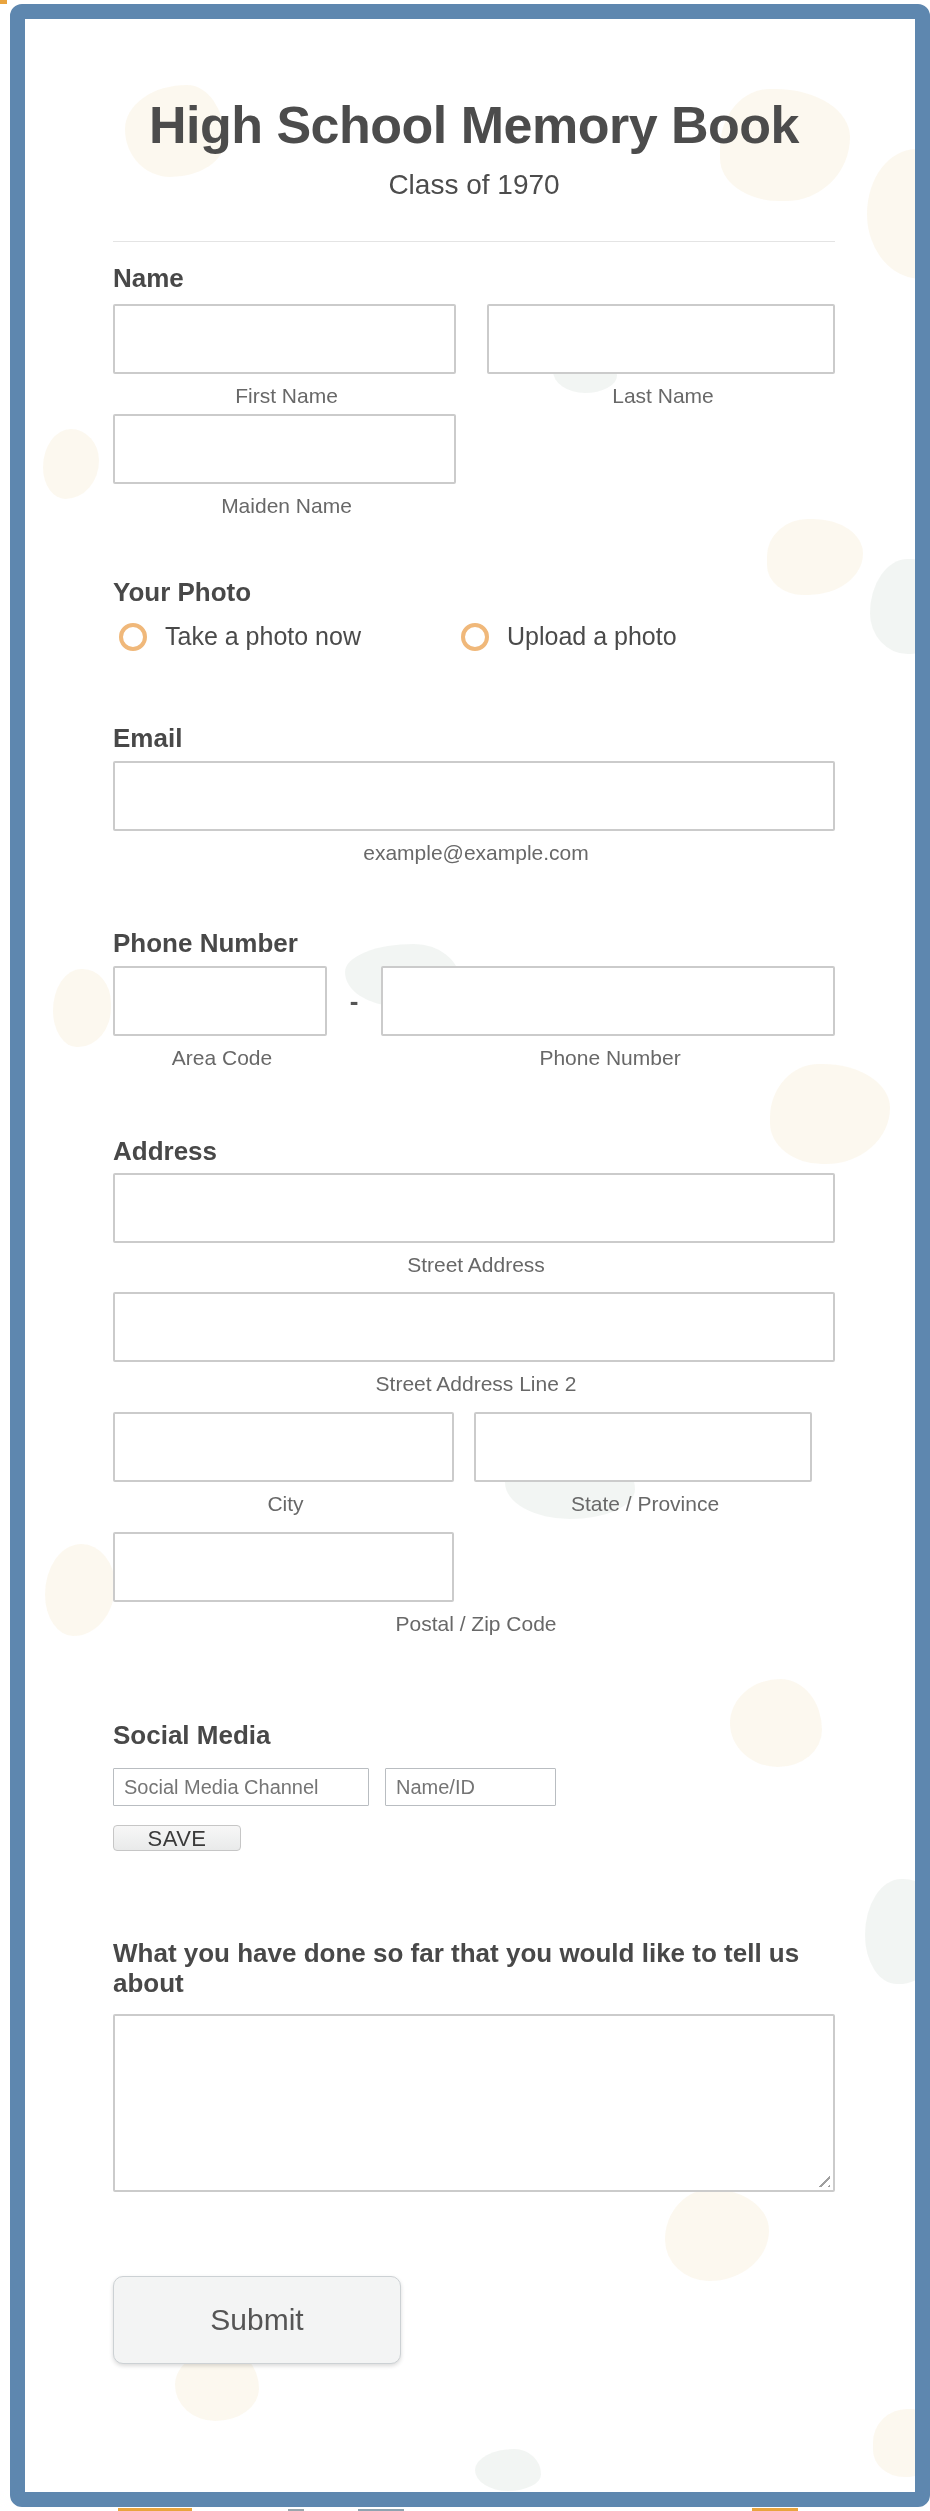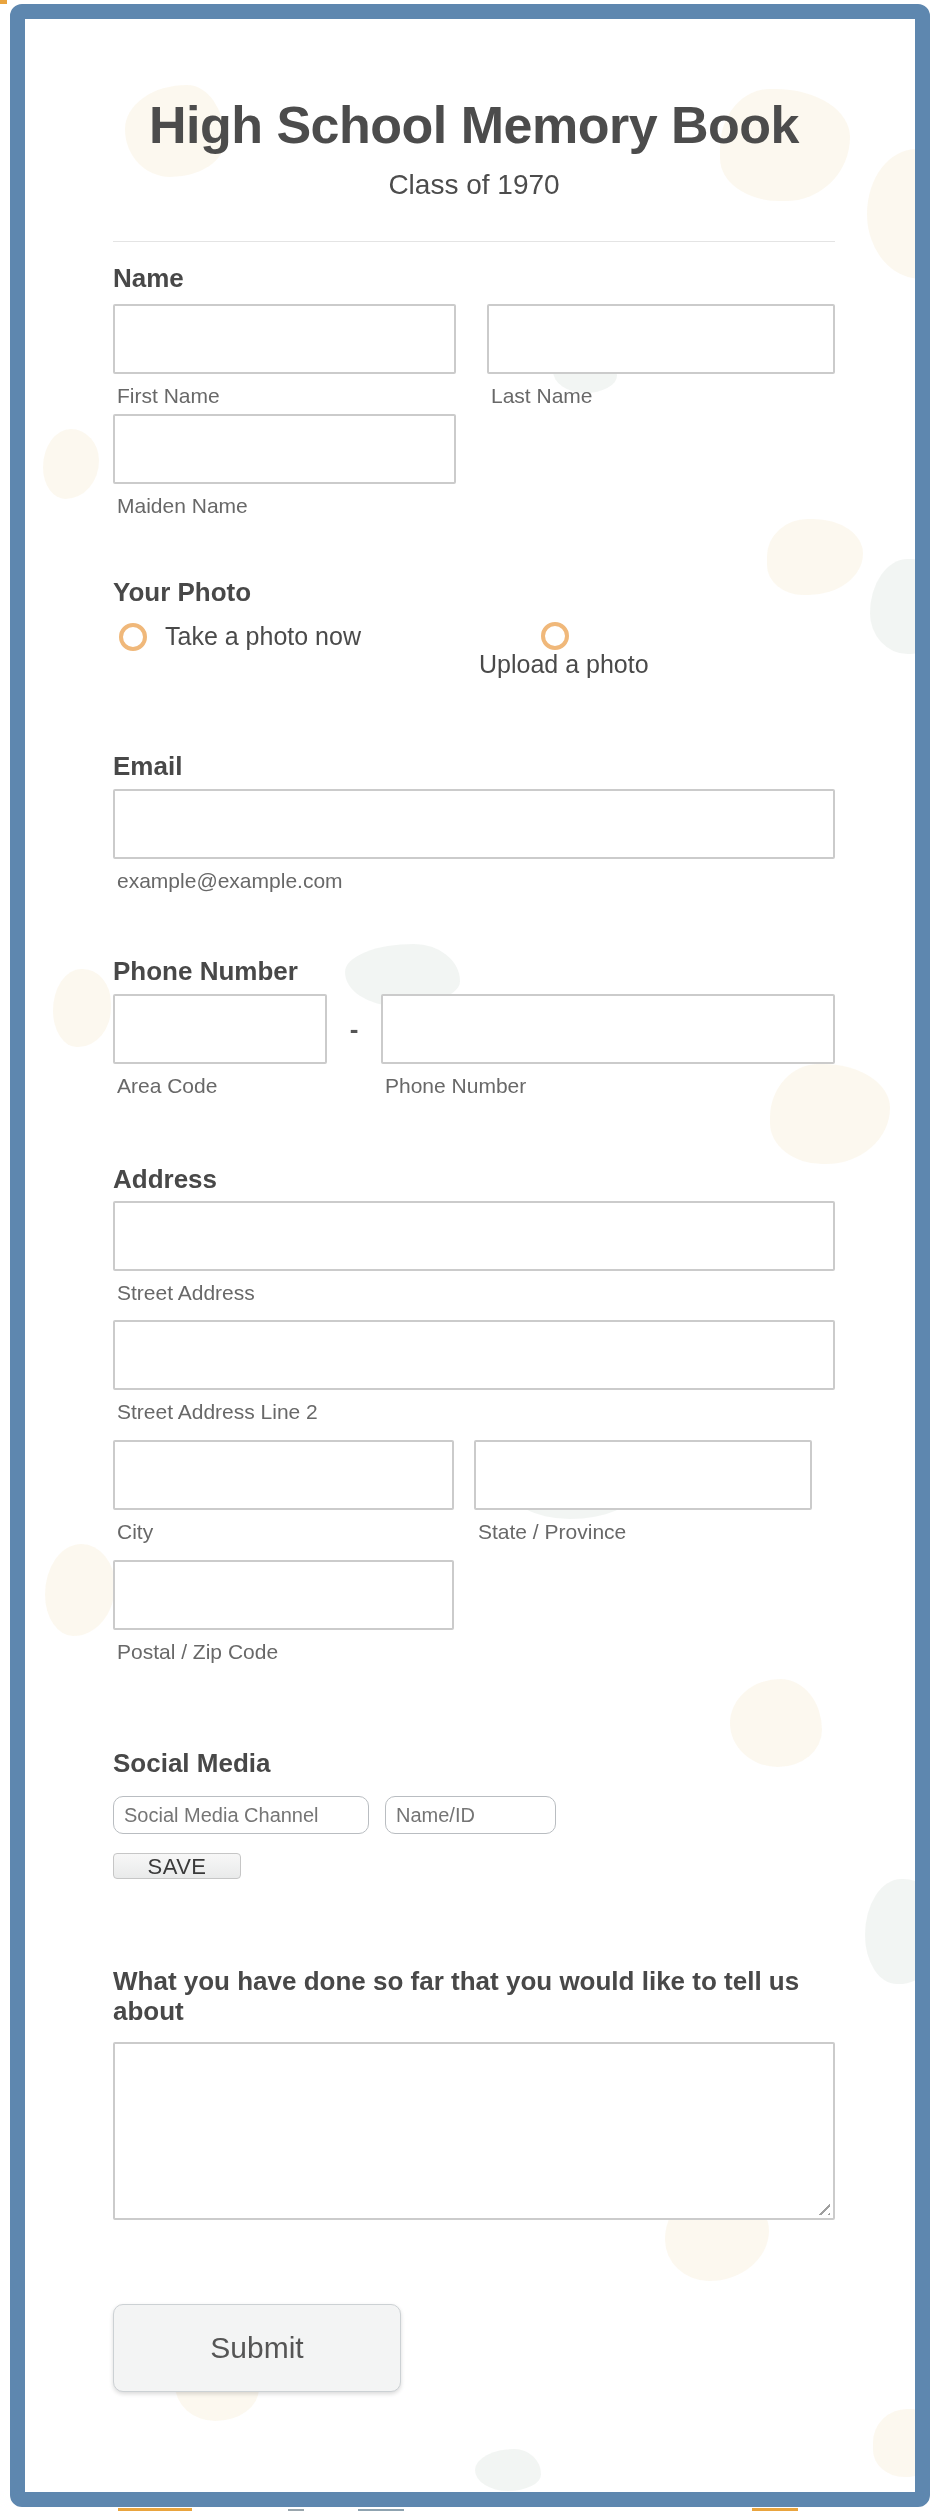--- a/index.html
+++ b/index.html
@@ -43,21 +43,21 @@
 
   .form-title {
     margin-top:76px; text-align:center;
     font-size:52px; line-height:60px; font-weight:bold; color:#4c4c4c;
     letter-spacing:-0.5px;
   }
   .form-subtitle { margin-top:14px; text-align:center; font-size:28px; line-height:32px; color:#4c4c4c; }
   .divider { margin-top:40px; border-top:1px solid #e4e4e4; height:0; }
 
   .q-label { font-weight:bold; font-size:26px; line-height:30px; color:#484848; }
-  .sub { font-size:21px; line-height:22px; color:#686868; padding-left:4px; }
+  .sub { font-size:21px; line-height:22px; color:#686868; padding-left:4px;text-align:center; }
 
   .input-big {
     display:block; height:70px; background:#fff;
     border:2px solid #cbcbcb; border-radius:2px;
     font-size:24px; color:#333; padding:0 12px; outline:none;
   }
   .w-full { width:100%; }
 
   .row { display:flex; }
   .mt-sub { margin-top:11px; }
@@ -67,42 +67,42 @@
   .name-row .gap { width:31px; }
   .name-row .c2 { width:348px; }
 
   
   .radio-row { display:flex; align-items:flex-start; margin-top:15px; }
   .radio {
     width:28px; height:28px; border-radius:50%;
     border:4px solid #f0b87a; background:#fff; flex:0 0 auto;
   }
   .radio-label { font-size:25px; color:#4a4a4a; margin-left:18px; }
-  .radio-opt2 { margin-left:100px; display:flex; align-items:center;flex-direction:column; }
+  .radio-opt2 { margin-left:100px; display:flex; align-items:center; }
   .radio-opt1 { display:flex; align-items:center; margin-left:6px; }
 
   
   .phone-row .area { width:214px; }
   .phone-row .dash-cell { width:54px; display:flex; align-items:center; justify-content:center; }
   .dash { font-size:26px; color:#555; font-weight:bold; }
   .phone-row .num { flex:1; }
   .phone-subs .s1 { width:214px; }
   .phone-subs .s2 { width:54px; }
   .phone-subs .s3 { flex:1; }
 
   
   .city-row .c1 { width:341px; }
   .city-row .gap { width:20px; }
   .city-row .c2 { width:338px; }
   .w-city { width:341px; }
 
   
   .social-row { display:flex; margin-top:18px; }
   .input-small {
-    height:38px; background:#fff; border:1px solid #b9bdc1; border-radius:10px;
+    height:38px; background:#fff; border:1px solid #b9bdc1; border-radius:1px;
     font-size:20px; color:#444; padding:12px 10px; outline:none;
   }
   .input-small::placeholder { color:#757575; opacity:1; }
   .soc-channel { width:256px; }
   .soc-gap { width:16px; }
   .soc-name { width:171px; }
   .save-btn {
     margin-top:19px; width:128px; height:26px;
     background:linear-gradient(#f7f7f7,#e9eaea);
     border:1px solid #c6c6c6; border-radius:4px;

